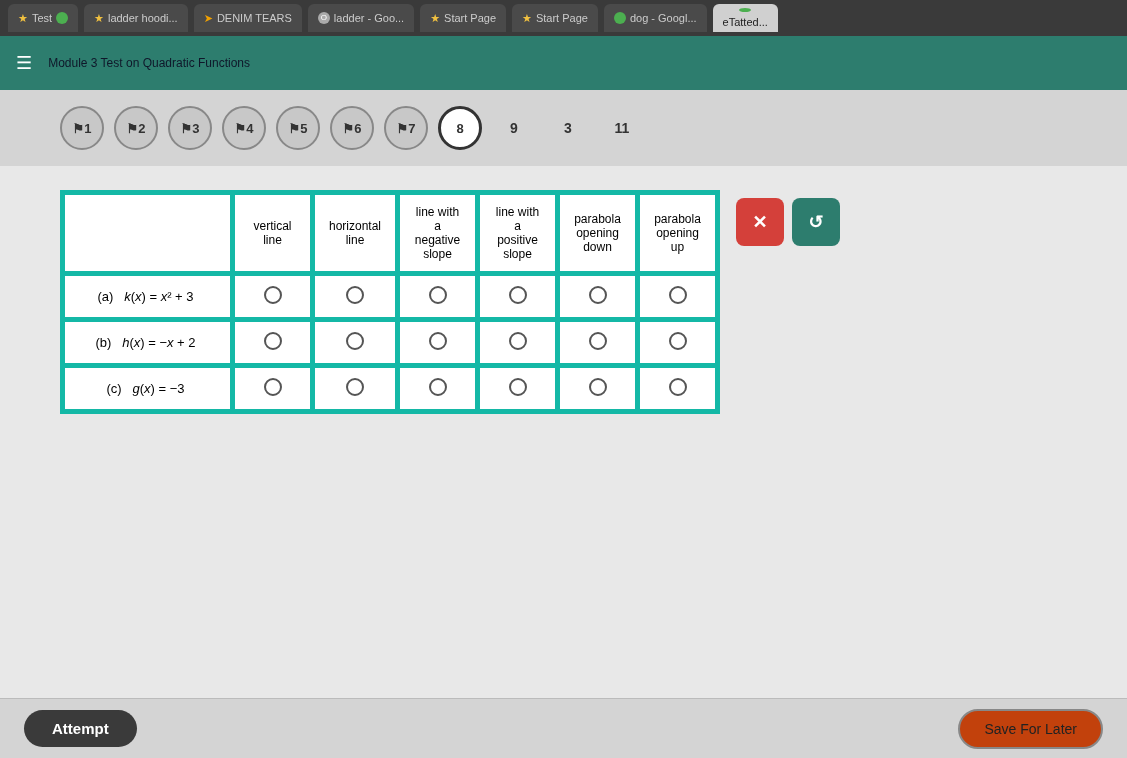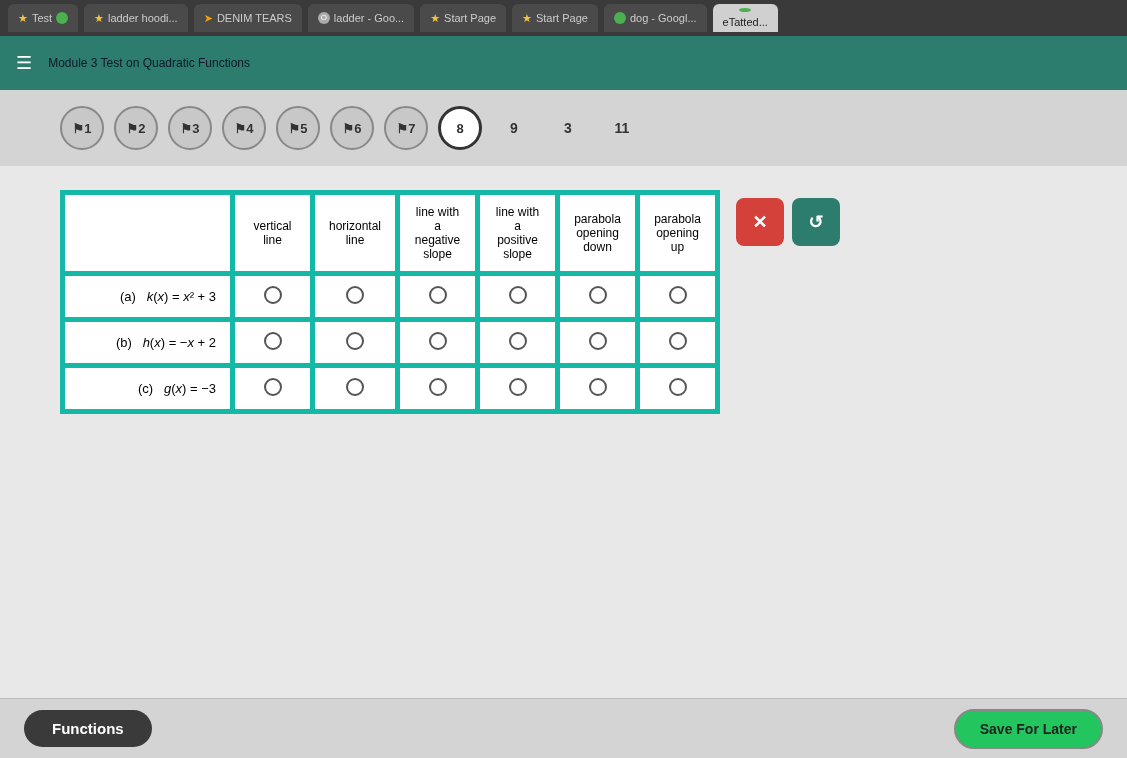--- a/index.html
+++ b/index.html
@@ -147,21 +147,21 @@
       background: white;
       font-size: 13px;
     }
     .answer-table td, .answer-table th {
       border: 5px solid #14b8a6;
       padding: 10px 14px;
       text-align: center;
       vertical-align: middle;
     }
     .answer-table .row-label {
-      text-align: right;
+      text-align: center;
       min-width: 160px;
       padding-left: 10px;
     }
     .answer-table .col-header {
       font-weight: normal;
       font-size: 12px;
       background: white;
       width: 80px;
     }
     .answer-table .blank-header {
@@ -221,27 +221,27 @@
       background: #3a3a3a;
       color: white;
       border: none;
       border-radius: 24px;
       padding: 10px 28px;
       font-size: 15px;
       font-weight: bold;
       cursor: pointer;
     }
     .save-later-btn {
-      background: #22c55e;
+      background: #c2410c;
       color: #222;
       border: 2px solid #888;
       border-radius: 24px;
       padding: 10px 24px;
       font-size: 14px;
-      font-weight: bold;
+      font-weight: normal;
       cursor: pointer;
     }
 
     .table-and-btns {
       display: flex;
       align-items: flex-start;
     }
 
     
     .left-sidebar {
@@ -396,17 +396,17 @@
       </table>
 
       <div class="action-btns">
         <button class="action-btn close-btn">✕</button>
         <button class="action-btn redo-btn">↺</button>
       </div>
     </div>
   </div>
 
   <div class="bottom-bar">
-    <button class="continue-btn">Functions</button>
+    <button class="continue-btn">Attempt</button>
     <button class="save-later-btn">Save For Later</button>
   </div>
 
 </div>
 
 </body></html>

